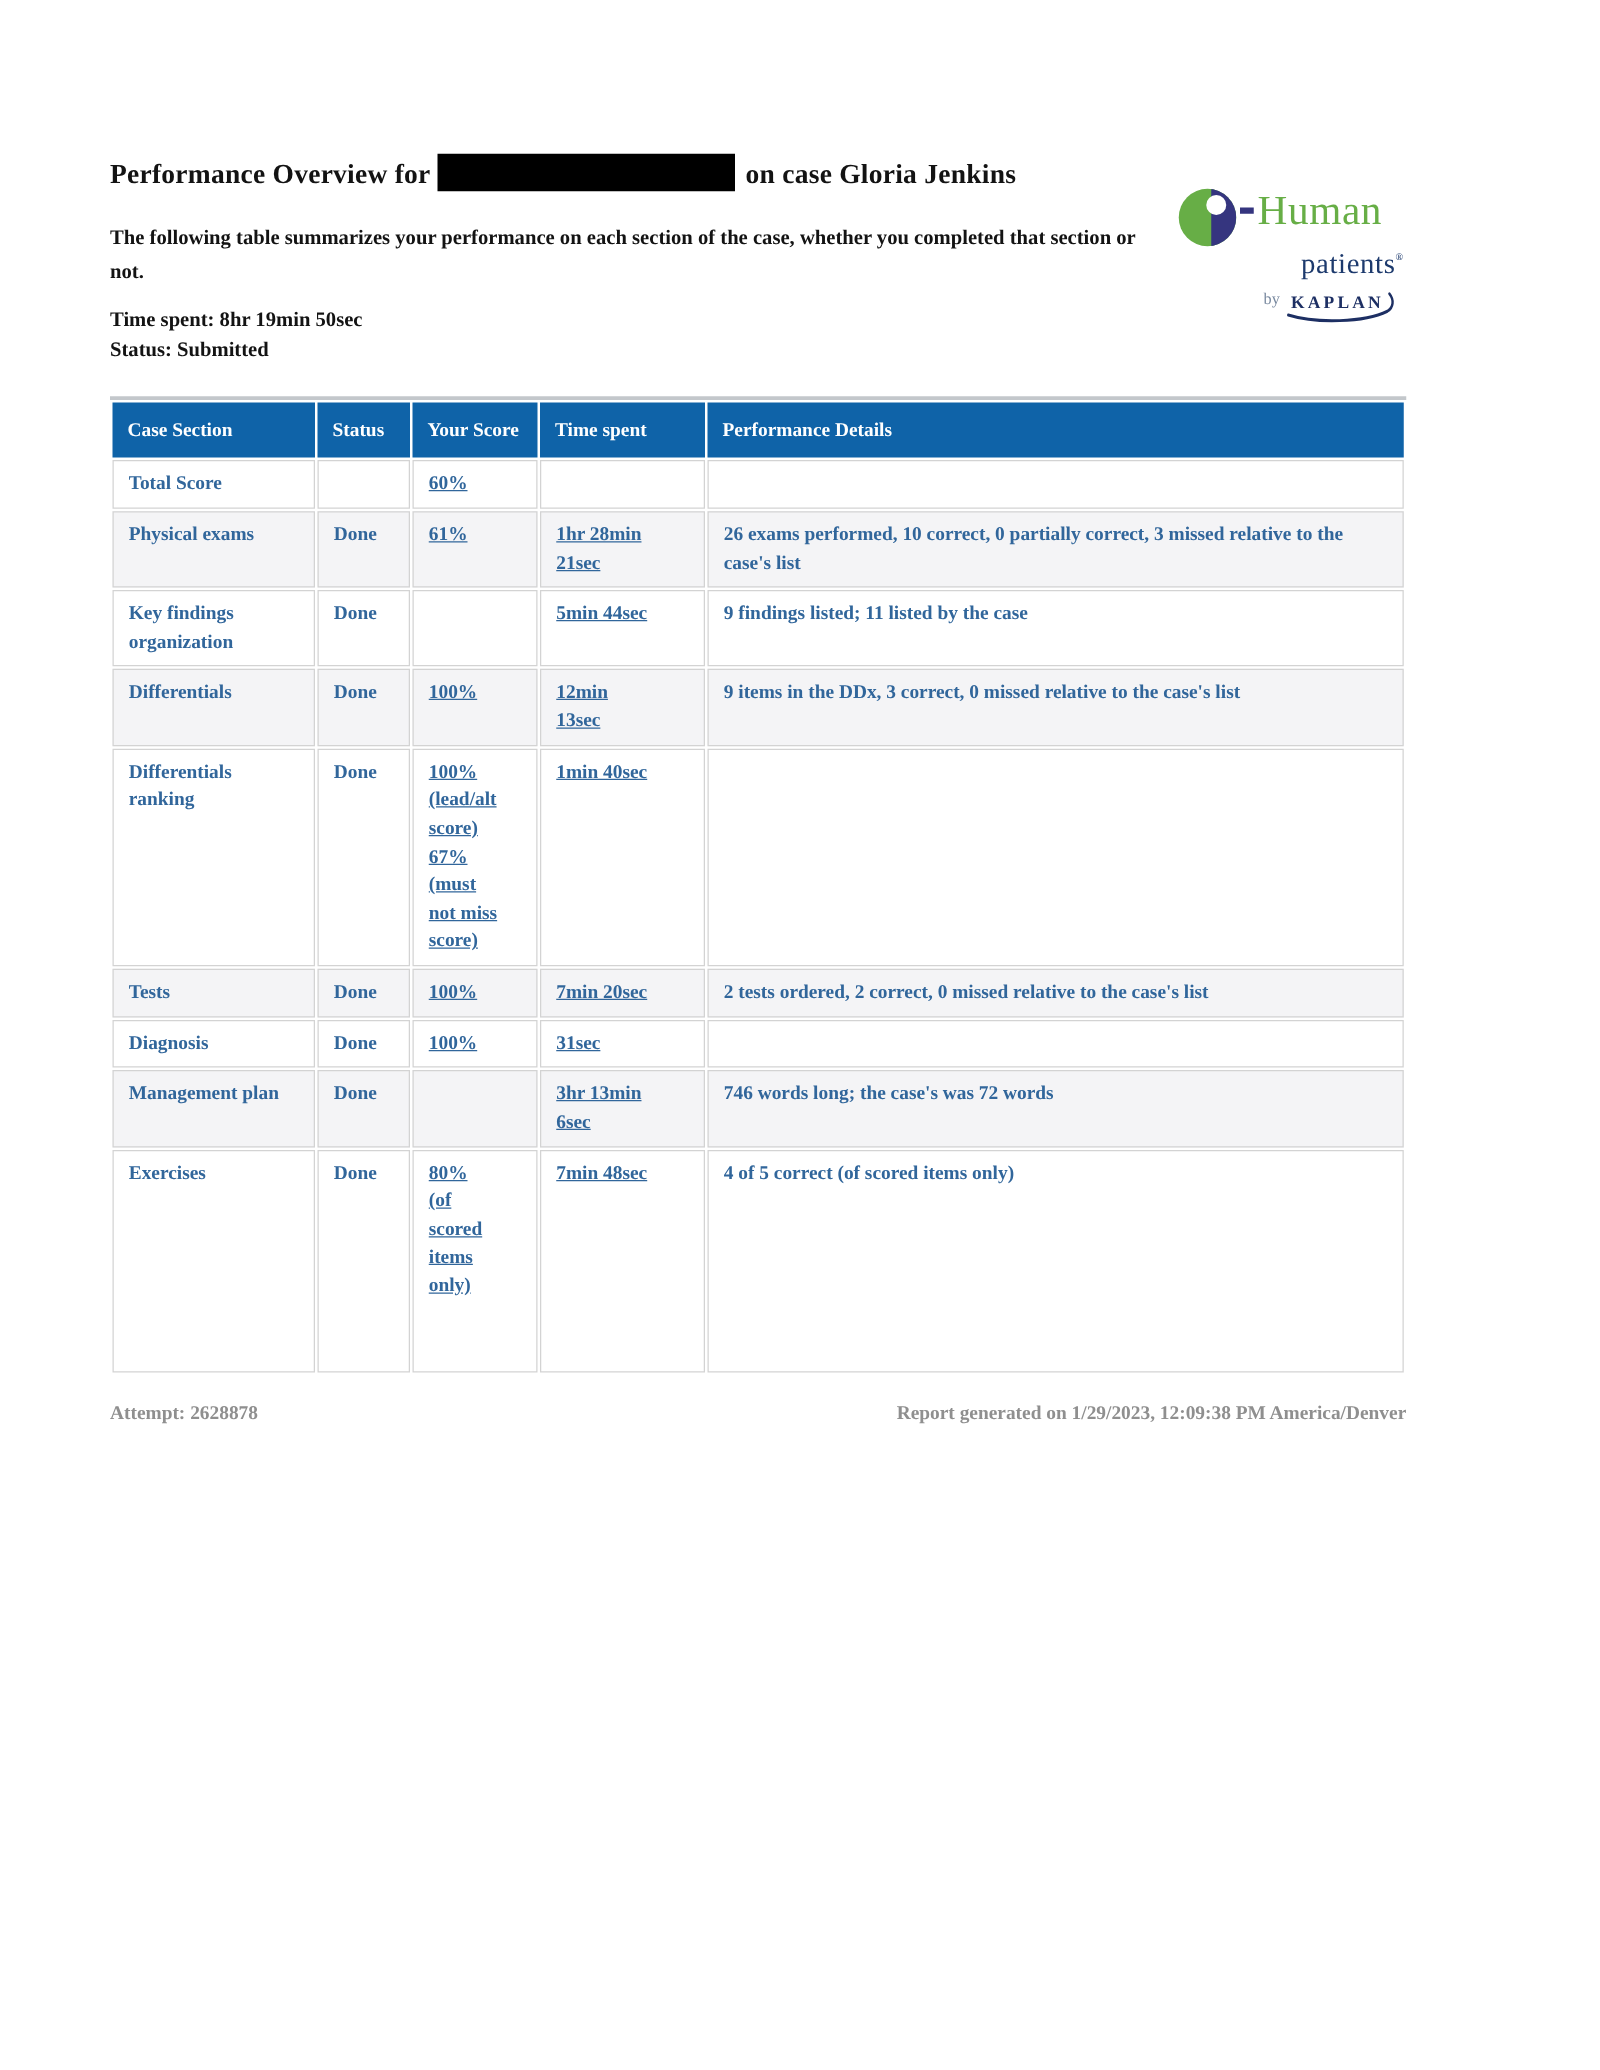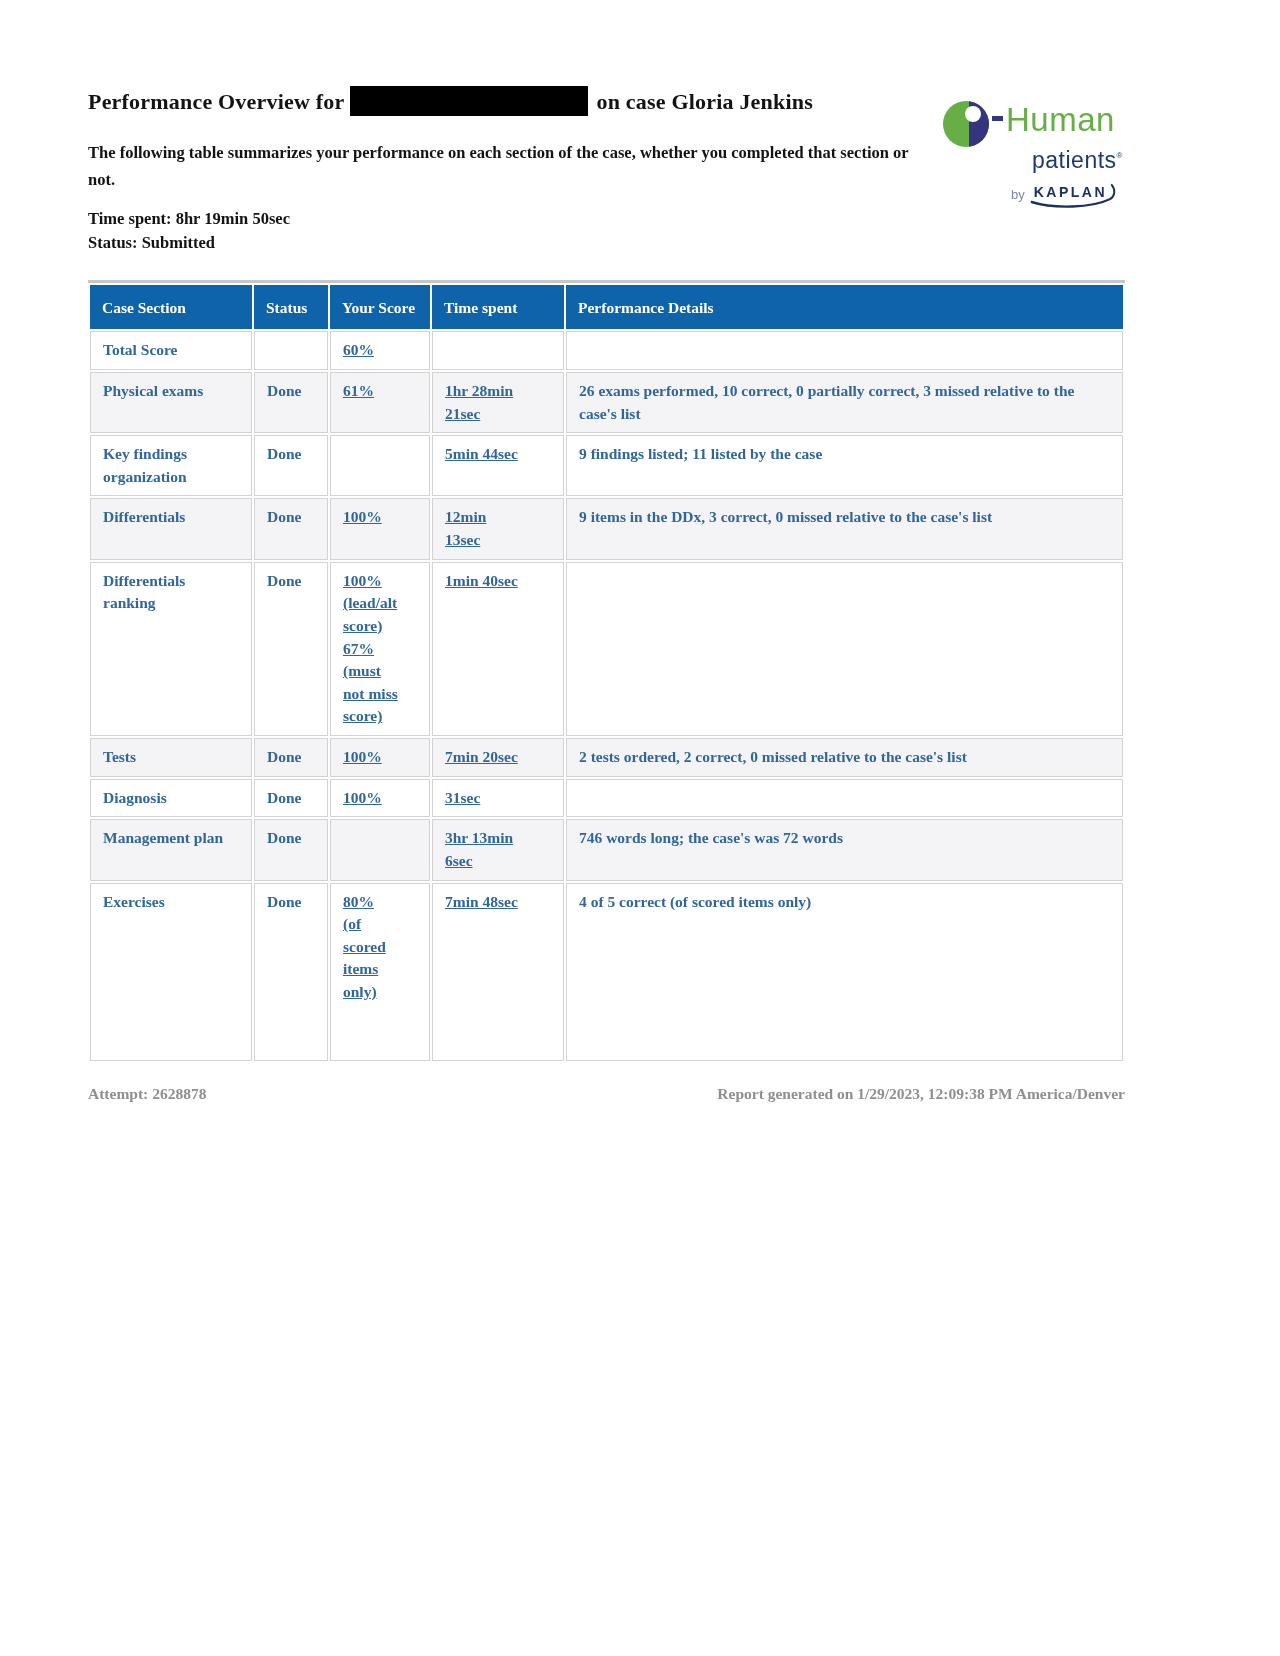--- a/index.html
+++ b/index.html
@@ -14,51 +14,51 @@
     --patients-navy:#1d3a6d;
   }
   *{box-sizing:border-box;margin:0;padding:0;}
   html,body{background:#ffffff;}
   body{
     width:1280px;height:1656px;
     font-family:"Liberation Serif","DejaVu Serif",serif;
     color:#131313;
     position:relative;
   }
-  .page{position:relative;width:1280px;height:1372px;padding:86px 88px 0 88px;}
+  .page{position:relative;width:1280px;height:1372px;padding:86px 88px 0 88px;margin-top:37px;}
 
   
   h1.title{font-size:22px;font-weight:bold;letter-spacing:.2px;white-space:nowrap;}
   .redaction{
     display:inline-block;width:238px;height:30px;background:#000;
     vertical-align:-7px;margin:0 8px 0 6px;
   }
   .intro{
     font-size:16.5px;font-weight:bold;line-height:1.62;
     max-width:826px;margin-top:24px;
   }
   .meta-block{margin-top:14px;}
   .meta-line{font-size:16.5px;font-weight:bold;line-height:1.42;}
 
   
   .logo{
-    position:absolute;left:943px;top:101px;width:180px;
-    font-family:Liberation Sans, sans-serif;
+    position:absolute;left:943px;top:114px;width:180px;
+    font-family:Liberation Serif, serif;
     text-align:right;line-height:1;
   }
   .logo-row1{display:flex;align-items:center;justify-content:flex-start;}
   .logo-icon{position:relative;width:46px;height:46px;border-radius:50%;
     background:var(--brand-green);overflow:hidden;flex:0 0 auto;}
   .logo-icon .stem{position:absolute;left:57%;top:0;width:43%;height:100%;background:var(--brand-navy);}
   .logo-icon .dot{position:absolute;left:47%;top:11%;width:16px;height:16px;border-radius:50%;background:#fff;}
   .logo-hyphen{width:11px;height:5px;background:var(--brand-navy);margin:-12px 3px 0 3px;flex:0 0 auto;}
   .logo-human{font-size:33px;font-weight:500;color:var(--brand-green);margin-top:-10px;letter-spacing:.5px;}
   .logo-patients{font-size:23px;font-weight:400;color:var(--patients-navy);margin-top:2px;letter-spacing:.5px;}
   .logo-reg{font-size:8px;vertical-align:10px;color:var(--patients-navy);}
-  .logo-row3{margin-top:10px;display:flex;align-items:center;justify-content:flex-end;gap:5px;padding-right:6px;}
+  .logo-row3{margin-top:10px;display:flex;justify-content:flex-end;gap:5px;padding-right:6px;}
   .logo-by{font-size:13px;color:#7a8aa0;}
   .kaplan-wrap{position:relative;display:inline-block;padding:2px 10px 6px 4px;}
   .logo-kaplan{font-size:14px;font-weight:bold;color:var(--kaplan-navy);letter-spacing:2.5px;}
   .kaplan-swoosh{position:absolute;left:0;bottom:-3px;width:100%;height:26px;pointer-events:none;}
 
   
   .table-topbar{width:1037px;height:3px;background:#c3c7cb;margin-top:26px;}
   table.results{
     width:1037px;table-layout:fixed;
     border-collapse:separate;border-spacing:2px;

